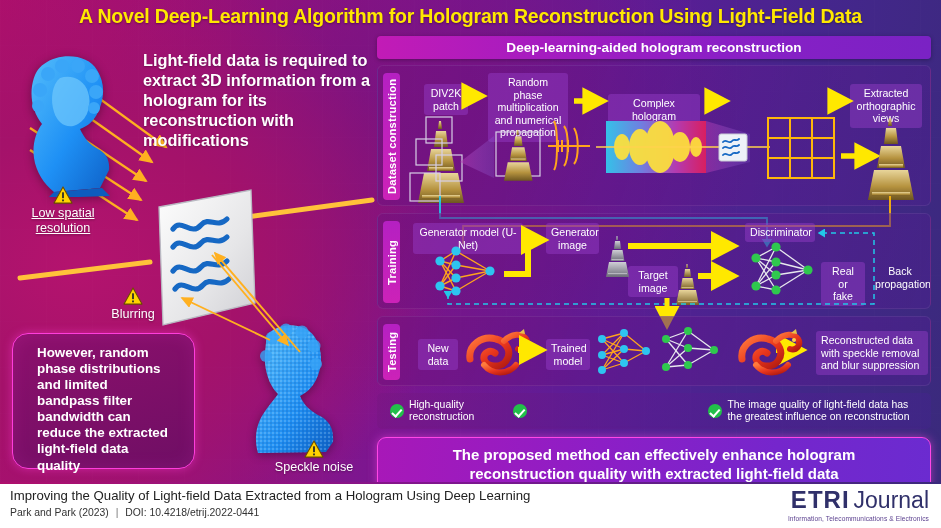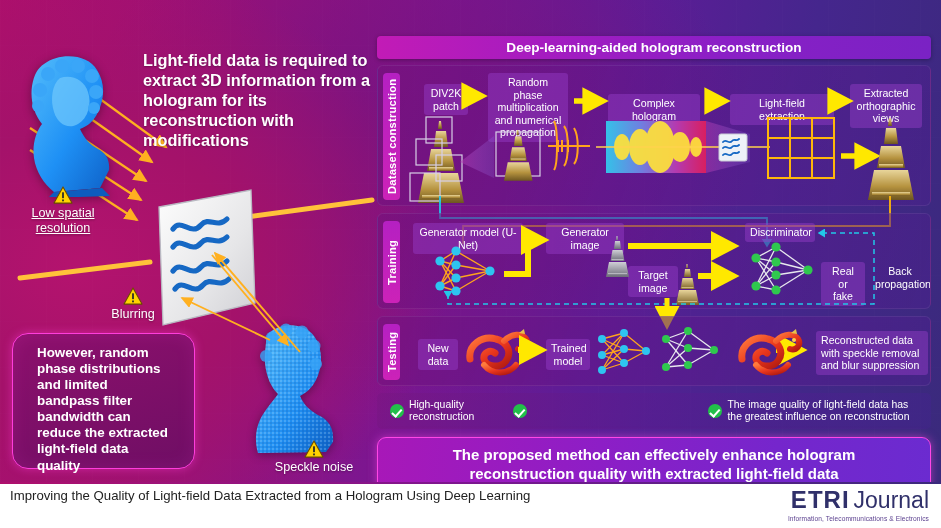--- a/index.html
+++ b/index.html
@@ -219,20 +219,23 @@
   .footer .topline { position:absolute; left:0; top:0; width:941px; height:2px;
     background: linear-gradient(90deg,#ae0f6c,#7c1690,#3a2a7c); }
 </style>
 </head>
 <body>
 
 <div id="poster">
 
   <div class="art">
 
+    <div class="title-bar">
+      <div class="t">A Novel Deep-Learning Algorithm for Hologram Reconstruction Using Light-Field Data</div>
+    </div>
 
     <svg id="rays" viewBox="0 0 380 420">
       <defs>
         <marker id="ar-orange" markerWidth="7" markerHeight="7" refX="5.6" refY="3" orient="auto">
           <path d="M0,0 L6.5,3 L0,6 z" fill="#ffb020"></path>
         </marker>
       </defs>
 
       <g stroke="#ffb020" stroke-width="2.2" fill="none" marker-end="url(#ar-orange)">
         <line x1="56" y1="27" x2="166" y2="107"></line>
@@ -378,21 +381,20 @@
       <div class="stage" id="stage-dataset">
         <div class="stage-tab" id="tab-dataset">Dataset construction</div>
 
         <div class="chip" style="left:46px;  top:18px; width:44px;">DIV2K
 patch</div>
         <div class="chip" style="left:110px; top:7px;  width:80px;">Random phase
 multiplication
 and numerical
 propagation</div>
         <div class="chip" style="left:230px; top:28px; width:92px;">Complex hologram</div>
-        <div class="chip" style="left:352px; top:28px; width:104px;">Light-field extraction</div>
         <div class="chip" style="left:472px; top:18px; width:72px;">Extracted
 orthographic
 views</div>
 
         <svg style="position:absolute; left:0; top:0; width:554px; height:141px;" viewBox="0 0 554 141">
           <defs>
             <linearGradient id="holoSpec" x1="0" y1="0" x2="1" y2="0">
               <stop offset="0%" stop-color="#35c1e8"></stop>
               <stop offset="35%" stop-color="#6f7fe0"></stop>
               <stop offset="70%" stop-color="#b43ab0"></stop>
@@ -503,21 +505,21 @@
           <marker id="cyanar" markerWidth="6" markerHeight="6" refX="3" refY="3" orient="auto">
             <path d="M0,0 L5,3 L0,6 z" fill="#22c7e8"></path>
           </marker>
         </defs>
       </svg>
 
       <div class="stage" id="stage-training">
         <div class="stage-tab" id="tab-training">Training</div>
 
         <div class="chip" style="left:35px;  top:9px;  width:110px;">Generator model (U-Net)</div>
-        <div class="chip" style="left:168px; top:9px;  width:78px;">Generator
+        <div class="chip" style="left:168px; top:9px;  width:53px;">Generator
 image</div>
         <div class="chip" style="left:250px; top:52px; width:50px;">Target
 image</div>
         <div class="chip" style="left:367px; top:9px;  width:70px;">Discriminator</div>
         <div class="chip" style="left:443px; top:48px; width:44px;">Real or
 fake</div>
         <div class="chip flat" style="left:492px; top:48px; width:60px; background:transparent;">Back
 propagation</div>
 
         <svg style="position:absolute; left:0; top:0; width:554px; height:96px;" viewBox="0 0 554 96">
@@ -743,20 +745,25 @@
 
       <div class="conclusion">The proposed method can effectively enhance hologram
 reconstruction quality with extracted light-field data</div>
 
     </div>
   </div>
 
   <div class="footer">
     <div class="topline"></div>
     <div class="ftitle">Improving the Quality of Light-field Data Extracted from a Hologram Using Deep Learning</div>
+    <div class="fmeta">
+      <span>Park and Park (2023)</span>
+      <span class="fsep">|</span>
+      <span>DOI: 10.4218/etrij.2022-0441</span>
+    </div>
     <div class="logo">
       <div class="lrow">
         <span class="letters">
           <span>E</span>
           <span>T</span>
           <span>R</span>
           <span>I</span>
         </span>
         <span class="jword">Journal</span>
       </div>

